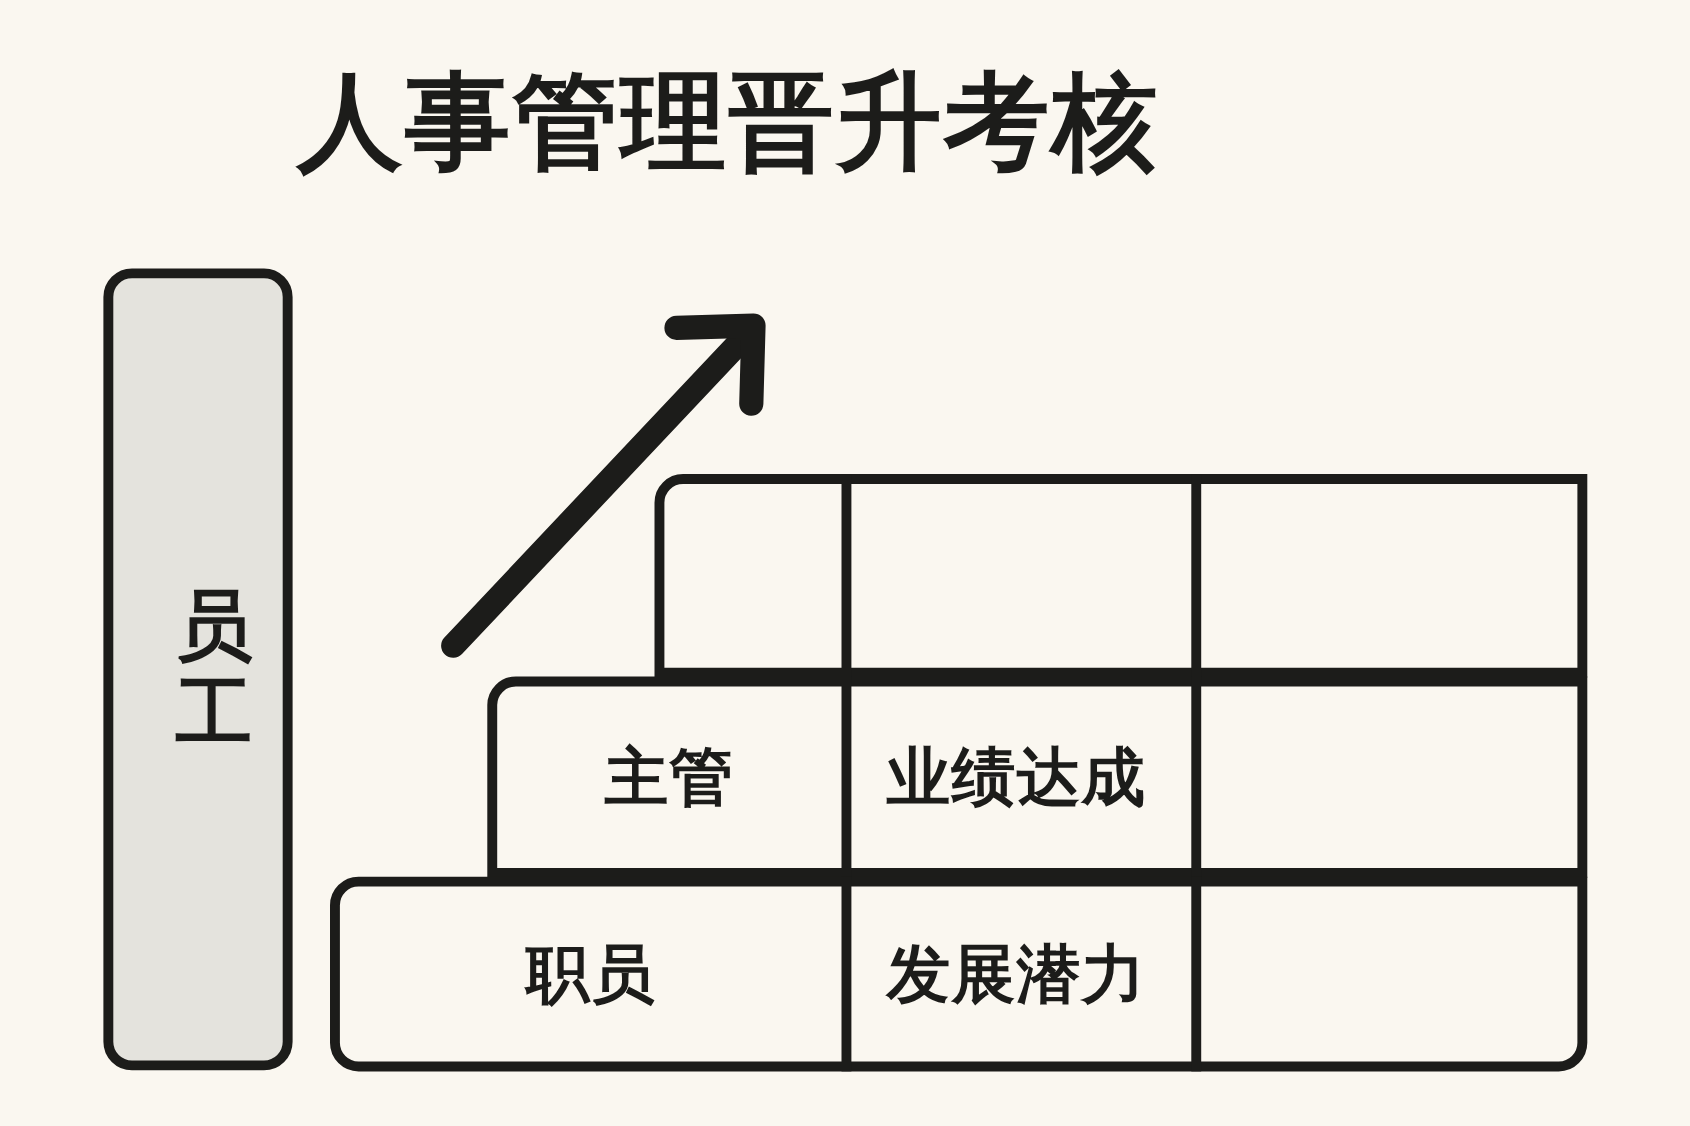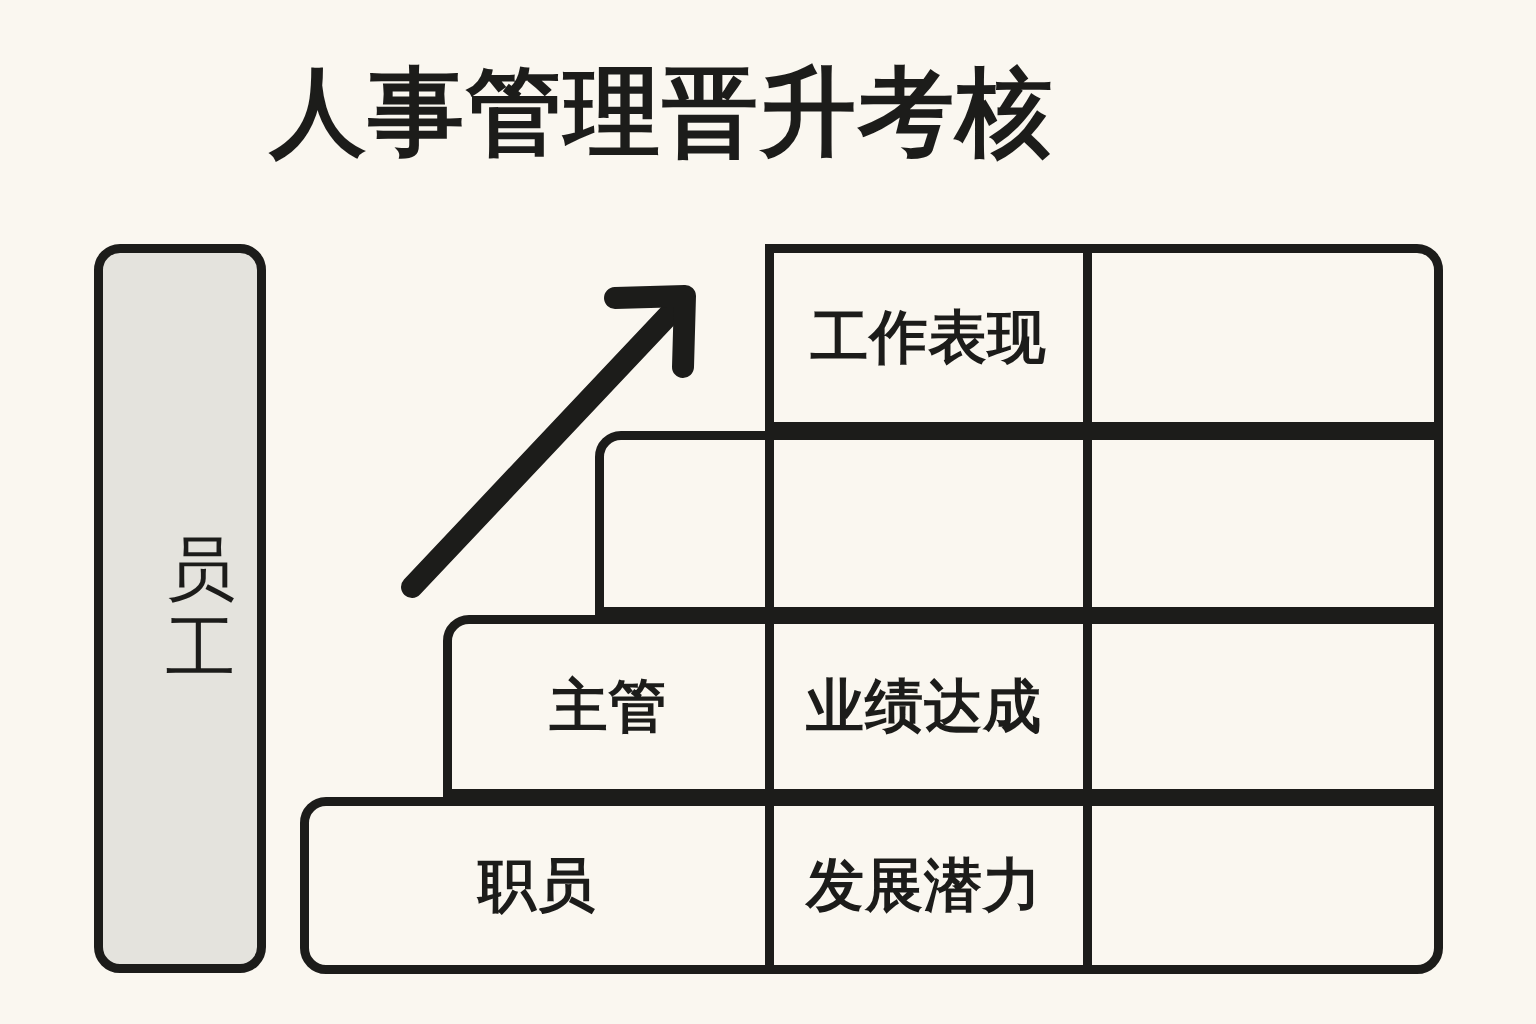--- a/index.html
+++ b/index.html
@@ -45,24 +45,24 @@
     background: #E4E3DD;
     border: 9px solid #1C1C1A;
     border-radius: 26px;
     box-sizing: border-box;
     display: flex;
     align-items: center;
     justify-content: center;
   }
   #employee-label {
     font-size: 70px;
-    font-weight: 400;
+    font-weight: 700;
     color: #1C1C1A;
     line-height: 1.12;
-    text-align: right;
+    text-align: left;
     writing-mode: horizontal-tb;
     width: 76px;
     word-break: break-all;
     margin-left: 35px;
   }
 
   
   .step-row {
     position: absolute;
     box-sizing: border-box;
@@ -120,29 +120,20 @@
 
   <div id="employee-panel">
     <div id="employee-label">员工</div>
   </div>
 
   <svg id="arrow-svg" viewBox="0 0 340 340">
     <line x1="32" y1="317" x2="300" y2="33" stroke="#1C1C1A" stroke-width="22" stroke-linecap="round"></line>
     <path d="M 235 28 L 305 26 L 303 97" fill="none" stroke="#1C1C1A" stroke-width="22" stroke-linecap="round" stroke-linejoin="round"></path>
   </svg>
 
-  <div class="step-row" id="row-0">
-    <div class="divider" style="left:309px;"></div>
-    <div class="cell" style="left:0px; width:309px;">
-      <span class="cell-text">工作表现</span>
-    </div>
-    <div class="cell" style="left:309px; right:0px;">
-      <span class="cell-text"></span>
-    </div>
-  </div>
 
   <div class="step-row corner-tl" id="row-1">
     <div class="divider" style="left:161px;"></div>
     <div class="divider" style="left:479px;"></div>
     <div class="cell" style="left:479px; right:0px;">
       <span class="cell-text"></span>
     </div>
   </div>
 
   <div class="step-row" id="row-2">

